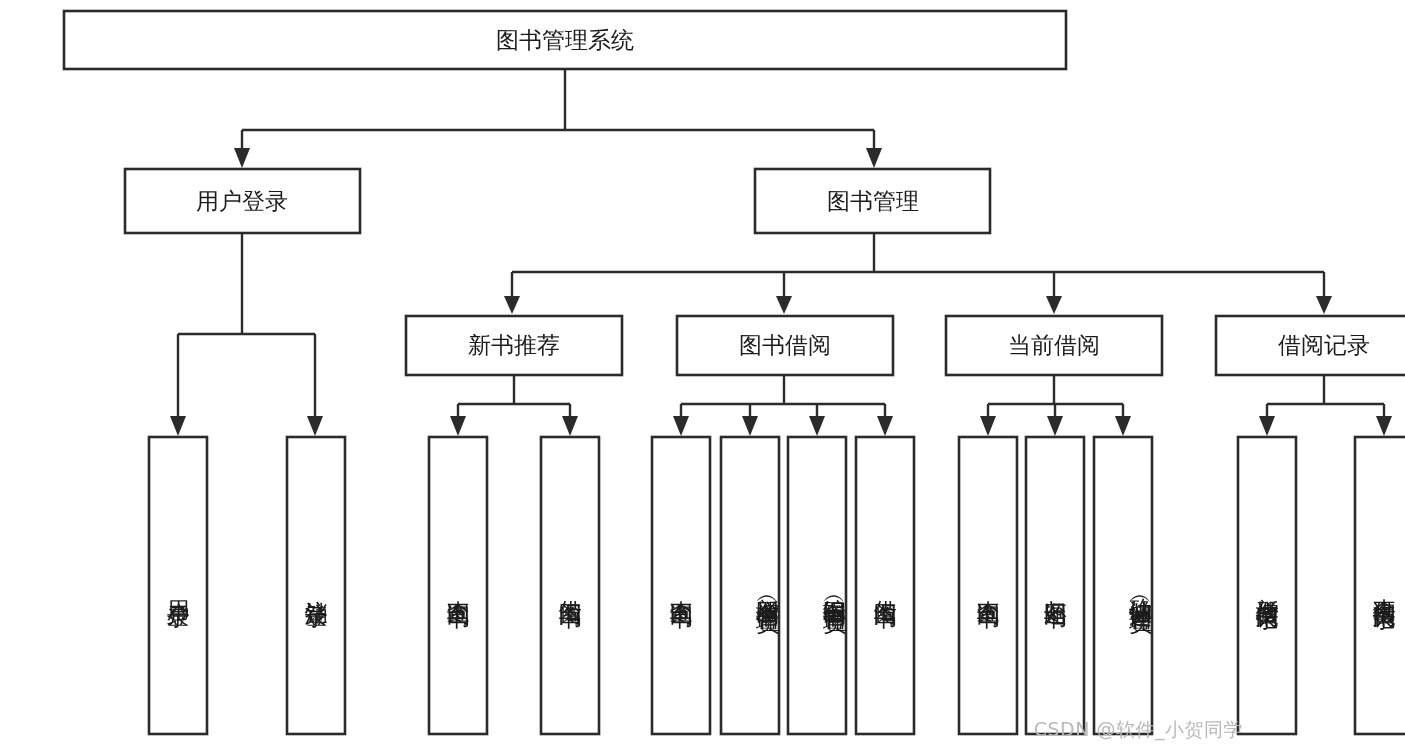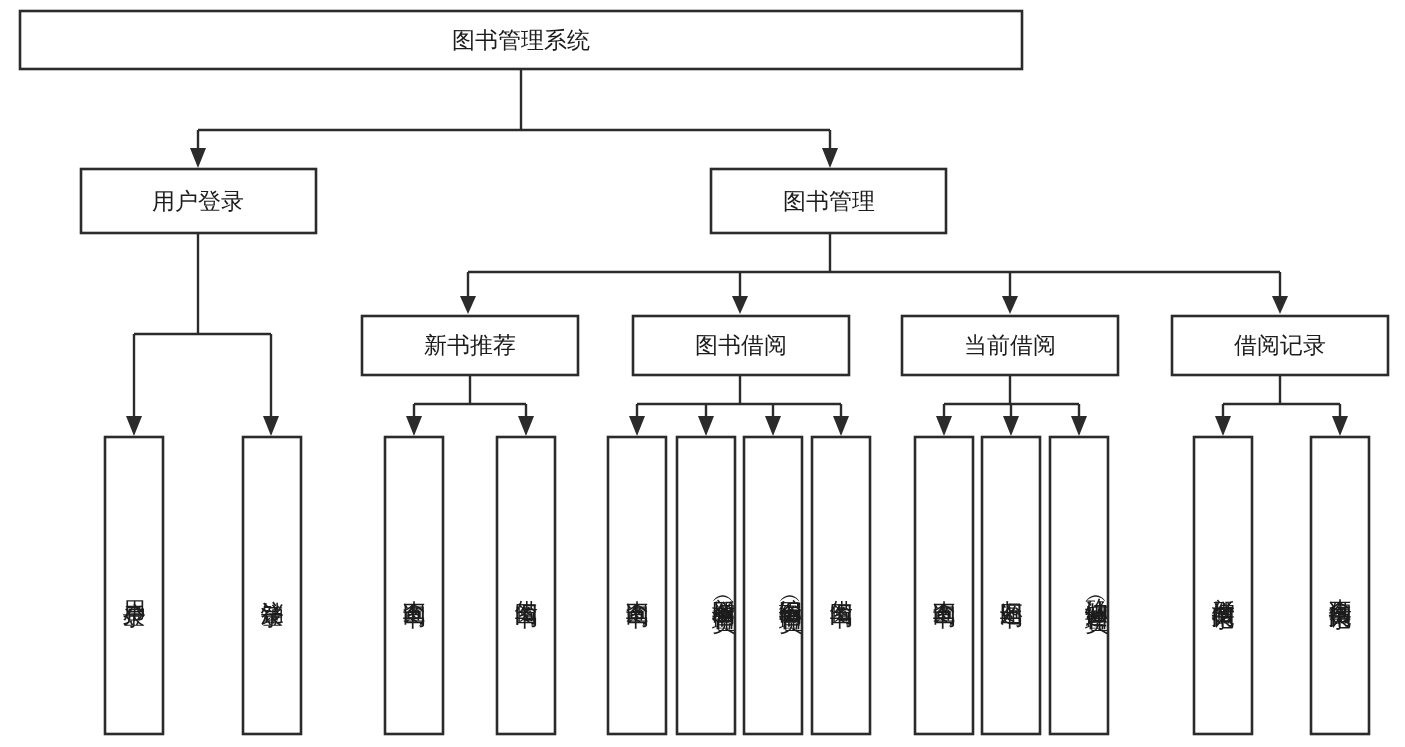--- a/index.html
+++ b/index.html
@@ -12,20 +12,21 @@
     height: 747px;
     font-family: "DejaVu Sans", "Liberation Sans", sans-serif;
     overflow: hidden;
     position: relative;
   }
   #diagram-root {
     position: relative;
     width: 1207px;
     height: 747px;
     background: #ffffff;
+    margin-left: 44px;
   }
   svg#flowchart {
     position: absolute;
     left: 0;
     top: 0;
     width: 1405px;
     height: 747px;
     display: block;
   }
   .node-box {
@@ -222,13 +223,14 @@
   <div class="leaf-label" style="left:744px; top:443px; width:58px; height:291px;">编辑图书（管理员）</div>
   <div class="leaf-label centered" style="left:812px; top:437px; width:58px; height:297px;">借阅图书</div>
 
   <div class="leaf-label centered" style="left:915px; top:437px; width:58px; height:297px;">查询图书</div>
   <div class="leaf-label centered" style="left:982px; top:437px; width:58px; height:297px;">归还图书</div>
   <div class="leaf-label" style="left:1050px; top:443px; width:58px; height:291px;">确认归还（管理员）</div>
 
   <div class="leaf-label centered" style="left:1194px; top:437px; width:58px; height:297px;">新增借阅记录</div>
   <div class="leaf-label centered" style="left:1311px; top:437px; width:58px; height:297px;">查询借阅记录</div>
 
+  <div class="watermark">CSDN @软件_小贺同学</div>
 </div>
 
 </body></html>

